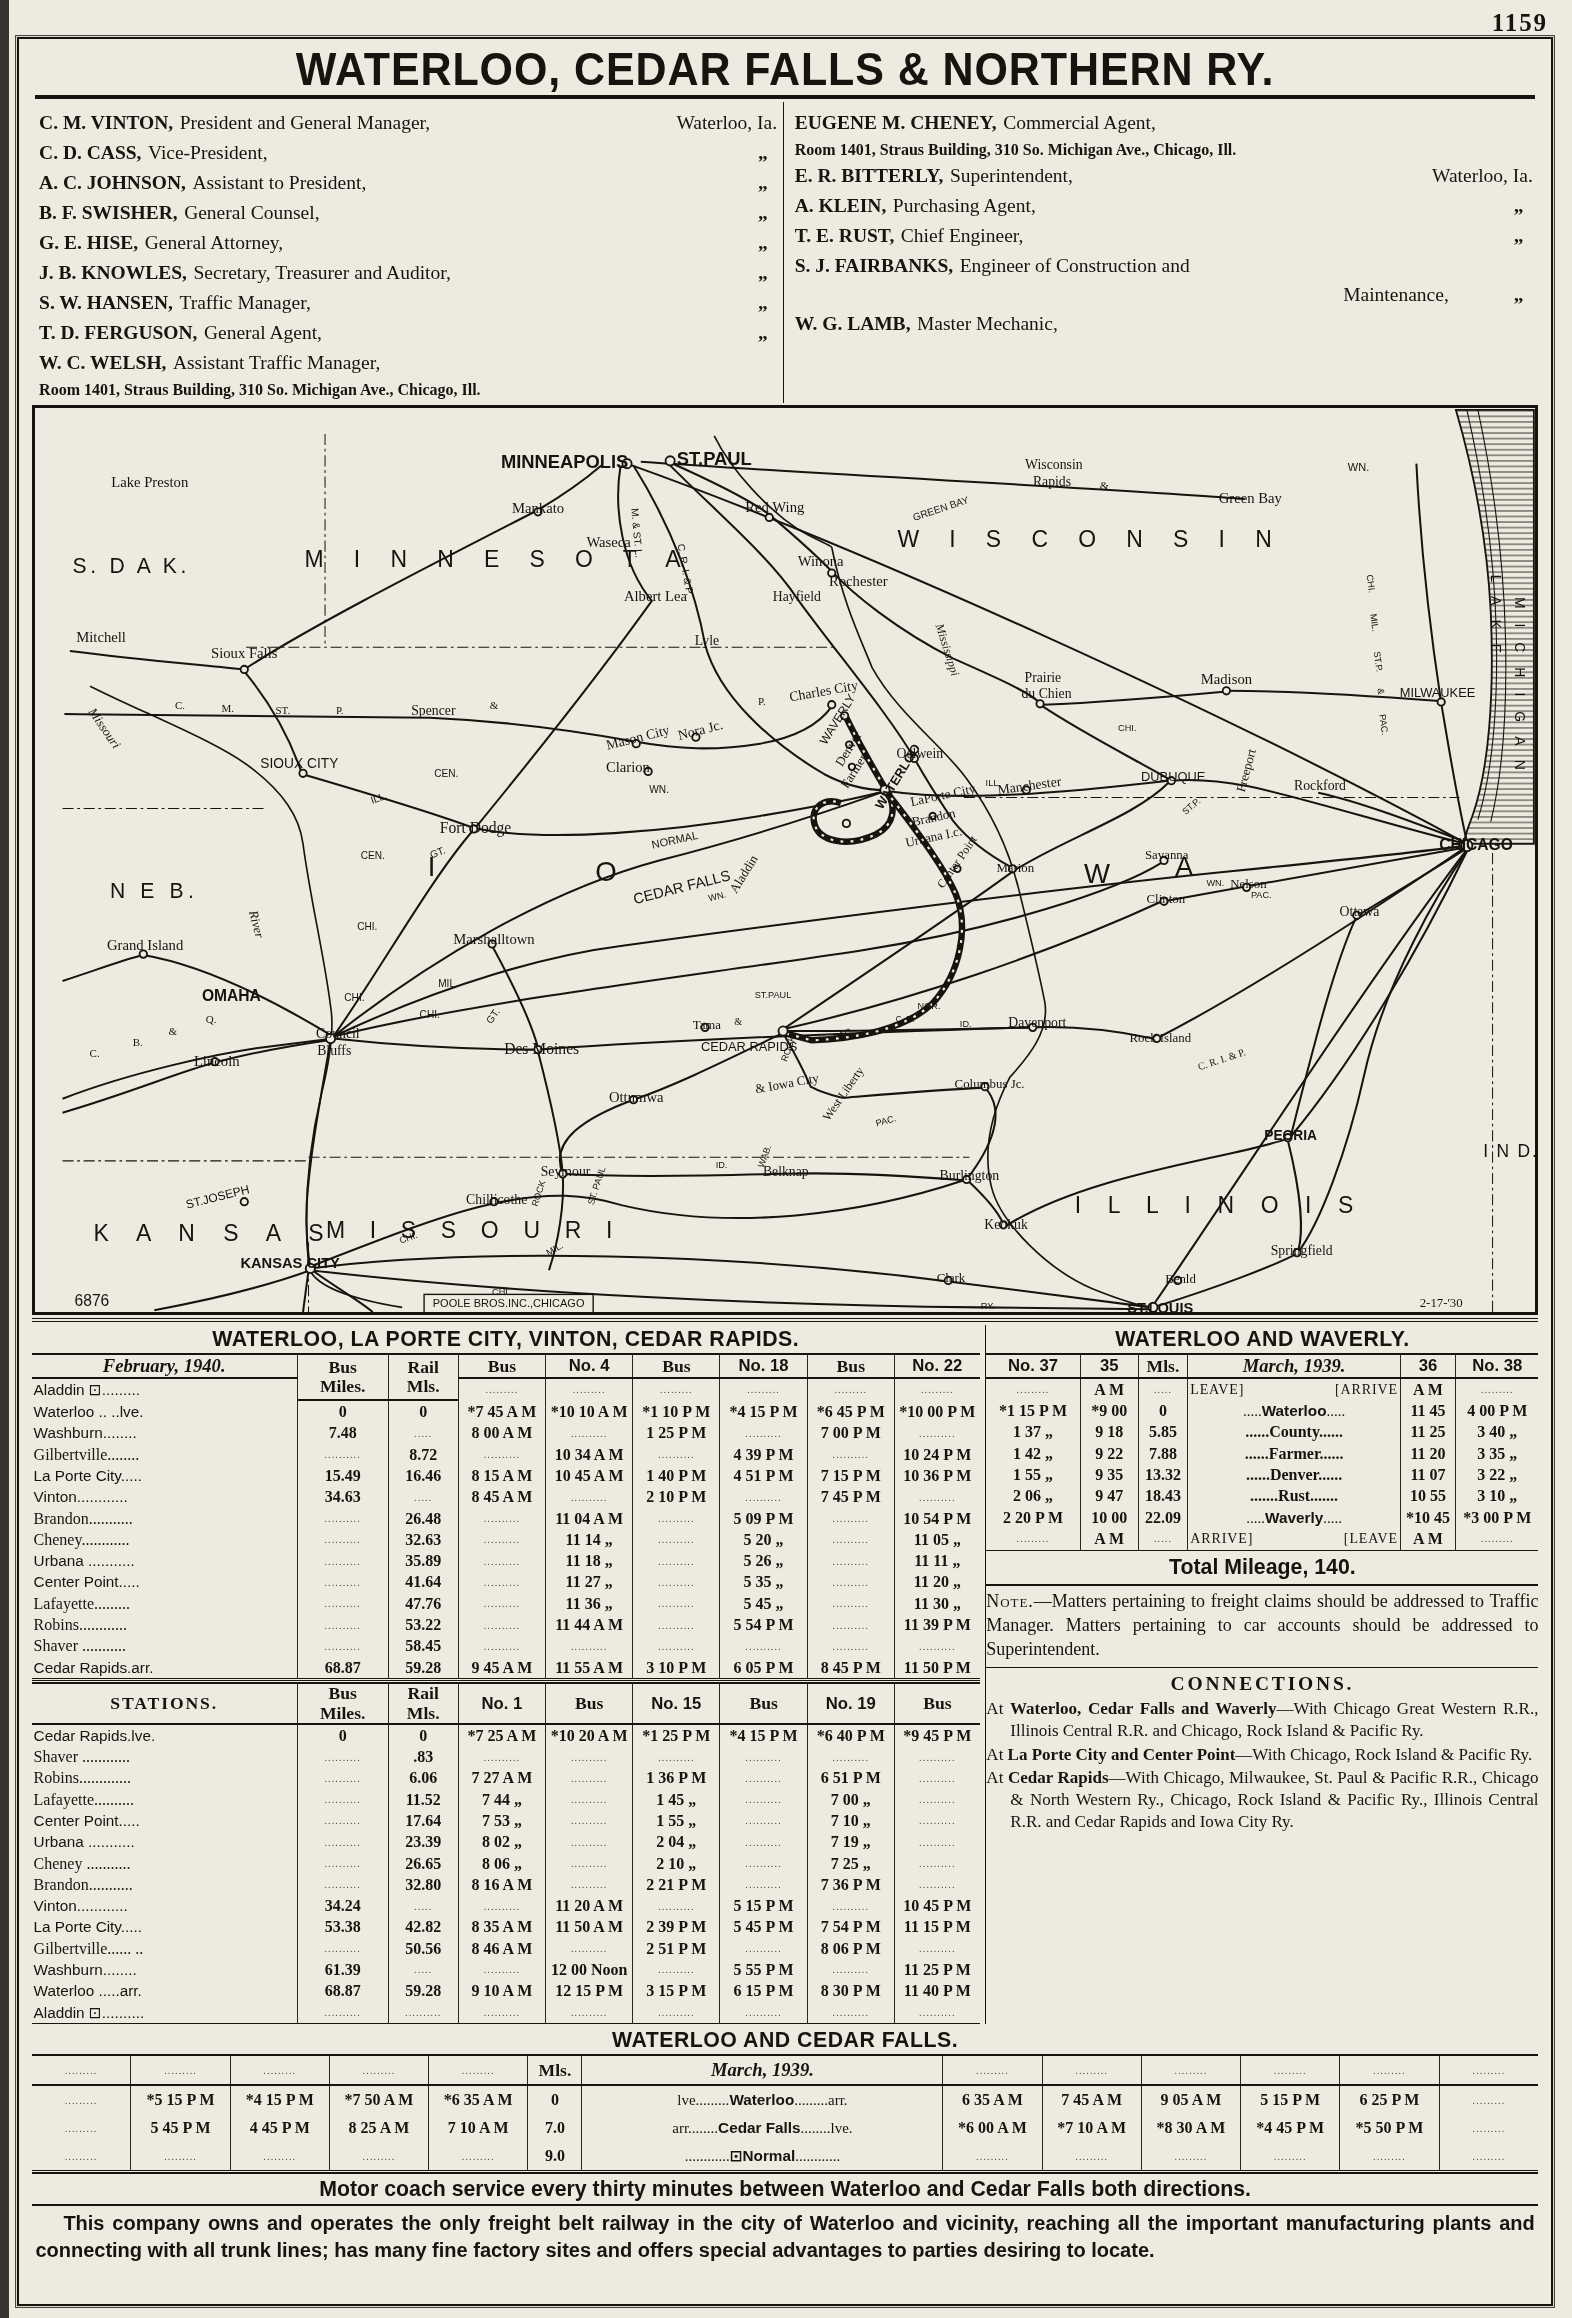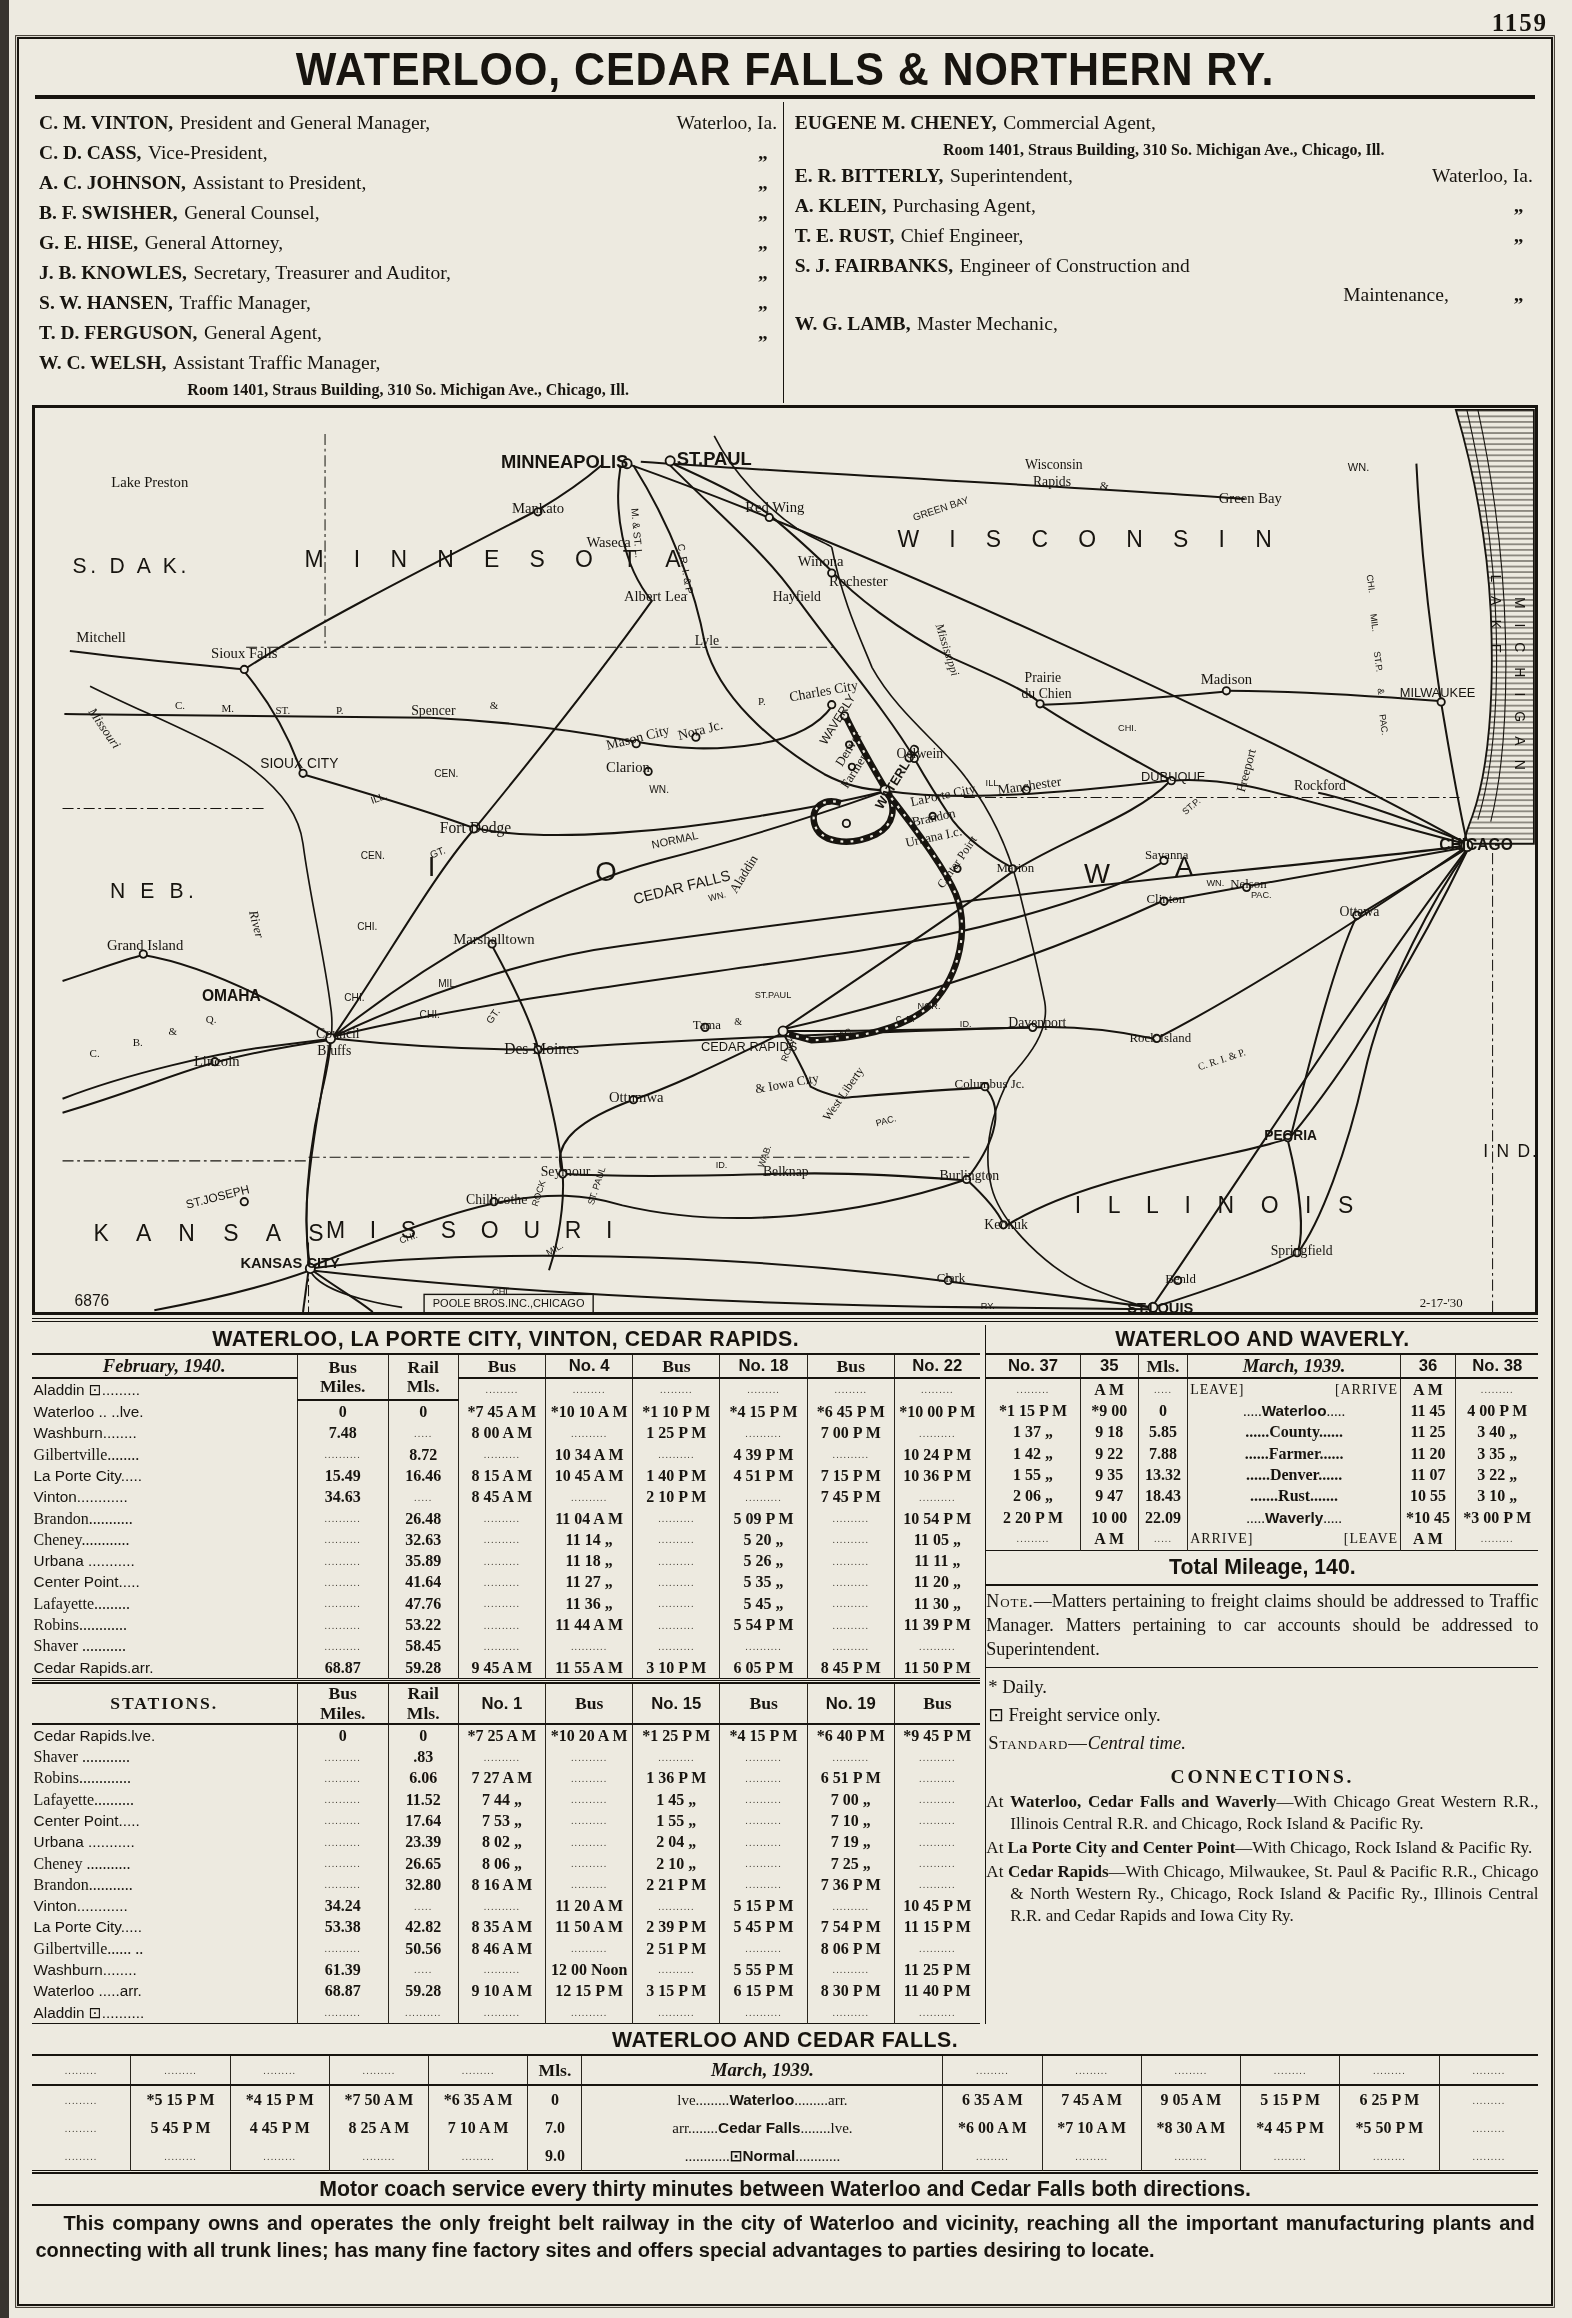--- a/index.html
+++ b/index.html
@@ -15,21 +15,21 @@
   .rule-heavy{border-bottom:4.6px solid #17140f;margin:0 3.7px 3.7px 3.7px;}
   
   .officers{display:flex;align-items:stretch;min-height:295px;}
   .ocol{width:50%;padding:5.6px 5.6px 1.9px 7.4px;}
   .ocol.right{border-left:1.9px solid #17140f;padding-left:11px;}
   .orow{display:flex;align-items:baseline;font-size:19.5px;line-height:30px;}
   .oname{font-weight:700;white-space:pre;}
   .orole{margin-left:6.5px;}
   .oloc{margin-left:auto;font-size:19.5px;}
   .oloc.ditto{font-weight:700;padding-right:9.3px;}
-  .osub{text-align:center;font-weight:700;font-size:16px;line-height:23px;}
+  .osub{text-align:left;font-weight:700;font-size:16px;line-height:23px;}
   .osub2{display:flex;justify-content:flex-end;font-size:19.5px;line-height:28px;}
   .osub2 .s2t{margin-right:65px;}
   .osub2 .s2l{font-weight:700;padding-right:9.3px;}
   
   .mapbox{border:3.7px solid #17140f;margin:1.9px 0 0 0;height:904px;position:relative;background:#edeae0;}
   svg text{fill:#17140f;}
   svg .ser{font-family:"Liberation Serif","DejaVu Serif",serif;}
   svg .it{font-style:italic;}
   svg .sans{font-family:"Liberation Sans","DejaVu Sans",sans-serif;}
   svg .b{font-weight:700;}
@@ -1654,25 +1654,20 @@
                     <div class="cw dots">.........</div>
                   </td>
                 </tr>
               </tbody>
             </table>
           </div>
         <div class="mileage">Total Mileage, 140.</div>
         <div class="note">
           <span class="lead">Note.</span><span>—Matters pertaining to freight claims should be addressed to Traffic Manager.   Matters pertaining to car accounts should be addressed to Superintendent.</span>
         </div>
-        <div class="legend">
-          <div>* Daily.</div>
-          <div><span class="sym">⊡</span><span> Freight service only.</span></div>
-          <div><span class="scaps">Standard—</span><span class="cit">Central time.</span></div>
-        </div>
         <div class="conn-title">CONNECTIONS.</div>
         <div class="conn" id="connections-mount">
             <p><span>At </span><span class="cb">Waterloo, Cedar Falls and Waverly</span><span>—With Chicago Great Western R.R., Illinois Central R.R. and Chicago, Rock Island &amp; Pacific Ry.</span></p>
             <p><span>At </span><span class="cb">La Porte City and Center Point</span><span>—With Chicago, Rock Island &amp; Pacific Ry.</span></p>
             <p><span>At </span><span class="cb">Cedar Rapids</span><span>—With Chicago, Milwaukee, St. Paul &amp; Pacific R.R., Chicago &amp; North Western Ry., Chicago, Rock Island &amp; Pacific Ry., Illinois Central R.R. and Cedar Rapids and Iowa City Ry.</span></p>
           </div>
       </div>
     </div>
 
     <div class="cf">

